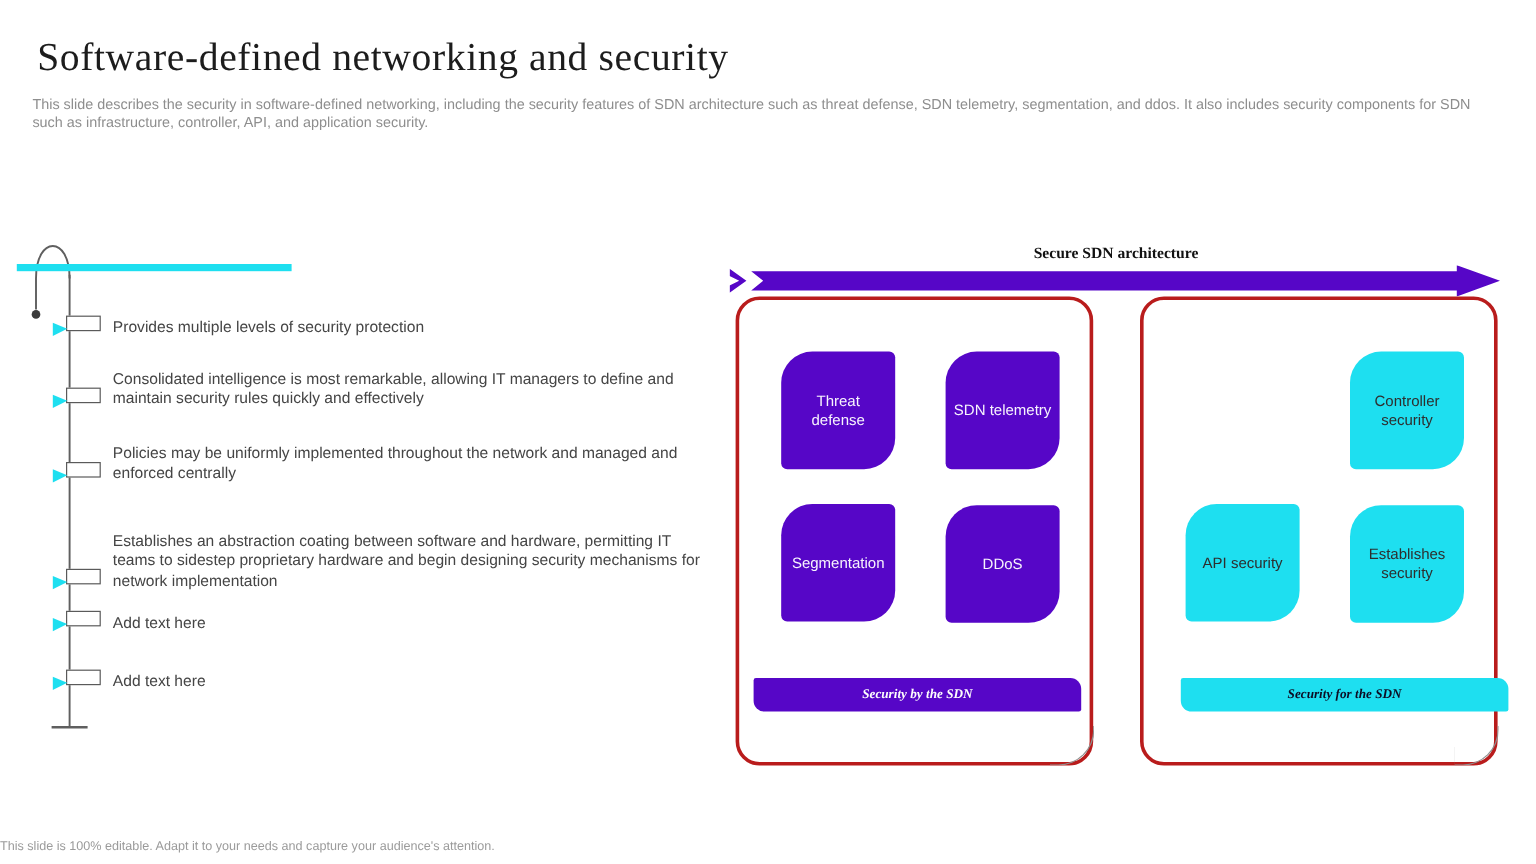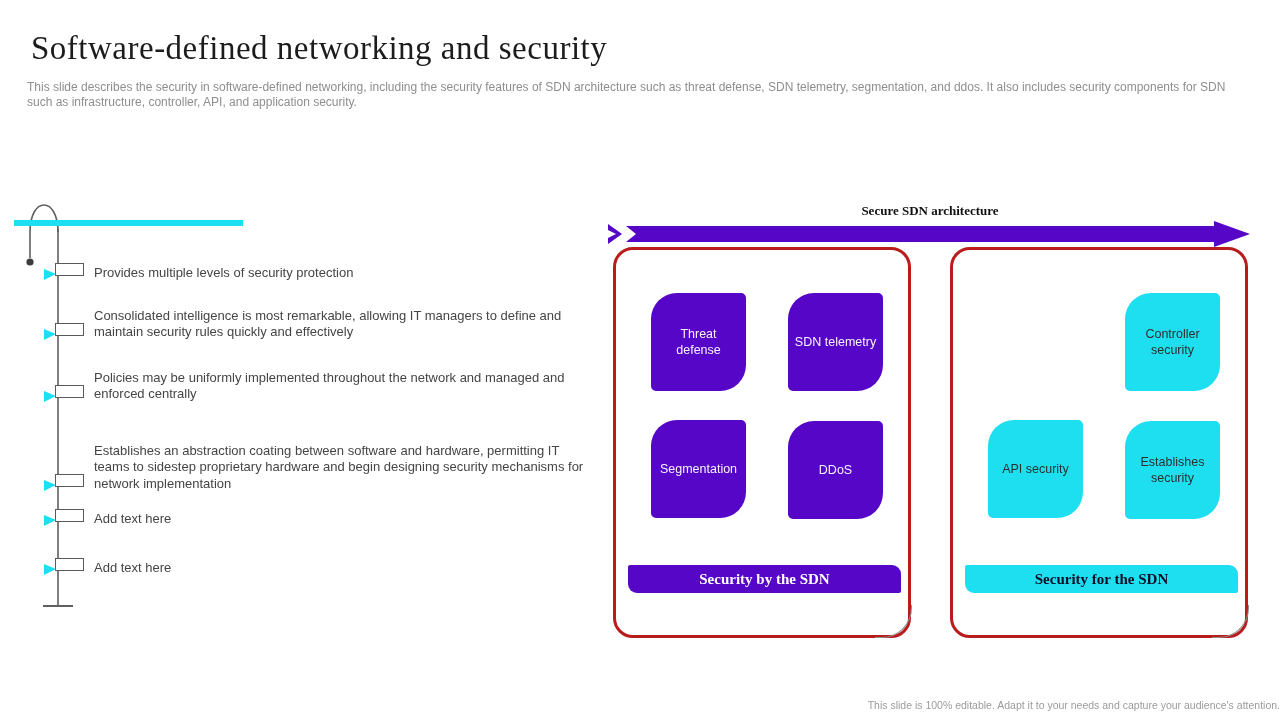--- a/index.html
+++ b/index.html
@@ -75,30 +75,31 @@
   .sq.purple{background:#5606C7;color:#f7f3fd;}
   .sq.cyan{background:#1EDFF0;color:#2e2e2e;}
   .pos-tl{left:35px;top:43px;}
   .pos-tr{left:172px;top:43px;}
   .pos-bl{left:35px;top:170px;}
   .pos-br{left:172px;top:171px;}
 
   .banner{
     position:absolute;left:12px;top:315px;width:273px;height:28px;
     line-height:28px;text-align:center;
-    font-family:"Liberation Serif", serif;font-weight:bold;font-size:15px;
+    font-family:"Liberation Serif", serif;font-weight:bold;font-size:11px;
     border-radius:2px 9px 2px 9px;
+    font-style:italic;
   }
   .banner.purple{background:#5606C7;color:#fdfdfd;}
-  .banner.cyan{background:#1EDFF0;color:#0d0d24;}
+  .banner.cyan{background:#1EDFF0;color:#0d0d24;margin-left:19px;}
 
   
   .footer{
     position:absolute;left:0;top:699px;width:1280px;
-    text-align:right;font-size:10.5px;color:#9b9b9b;
+    text-align:left;font-size:10.5px;color:#9b9b9b;
   }
 </style>
 </head>
 <body>
 
 <div class="slide">
 
   <h1 class="title">Software-defined networking and security</h1>
   <p class="subtitle">This slide describes the security in software-defined networking, including the security features of SDN architecture such as threat defense, SDN telemetry, segmentation, and ddos. It also includes security components for SDN such as infrastructure, controller, API,  and application security.</p>
 

